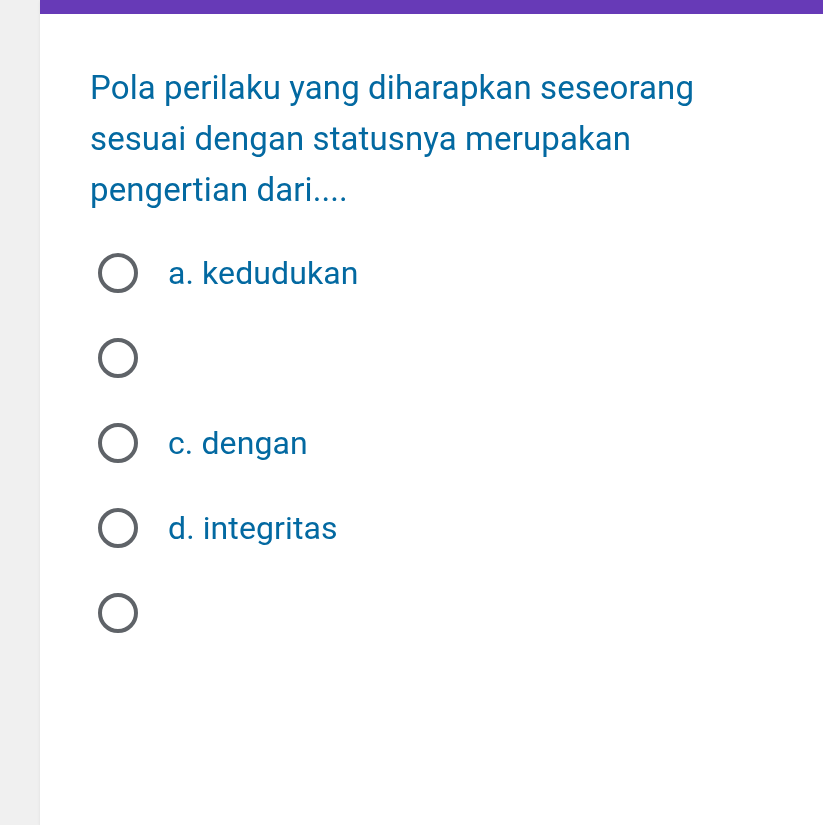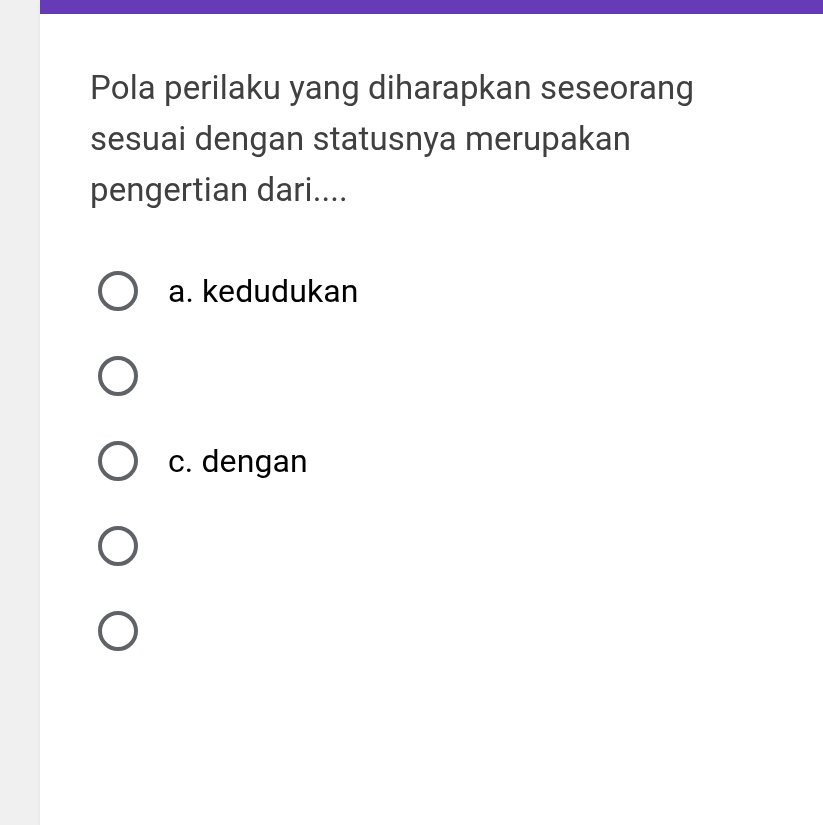--- a/index.html
+++ b/index.html
@@ -30,25 +30,25 @@
     .card-header-bar {
       height: 14px;
       background: #673ab7;
       width: 100%;
     }
     .card-content {
       padding: 48px 50px 30px 50px;
     }
     .question-text {
       font-size: 33px;
-      color: #404040;
+      color: #0369a1;
       line-height: 1.55;
       font-weight: 400;
       letter-spacing: 0.1px;
-      margin-bottom: 56px;
+      margin-bottom: 38px;
     }
     .options-list {
       display: flex;
       flex-direction: column;
       gap: 45px;
       padding-left: 8px;
     }
     .option-row {
       display: flex;
       align-items: center;
@@ -57,21 +57,21 @@
     }
     .radio-circle {
       width: 40px;
       height: 40px;
       border: 4px solid #5f6368;
       border-radius: 50%;
       flex-shrink: 0;
     }
     .option-label {
       font-size: 32px;
-      color: #000000;
+      color: #0369a1;
       font-weight: 400;
       letter-spacing: 0.1px;
     }
   </style>
 </head>
 <body>
 
 <div class="page-container">
   <div class="form-card">
     <div class="card-header-bar"></div>
@@ -84,20 +84,21 @@
         </label>
         <label class="option-row">
           <span class="radio-circle"></span>
         </label>
         <label class="option-row">
           <span class="radio-circle"></span>
           <span class="option-label">c. dengan</span>
         </label>
         <label class="option-row">
           <span class="radio-circle"></span>
+          <span class="option-label">d. integritas</span>
         </label>
         <label class="option-row">
           <span class="radio-circle"></span>
         </label>
       </div>
     </div>
   </div>
 </div>
 
 </body></html>

